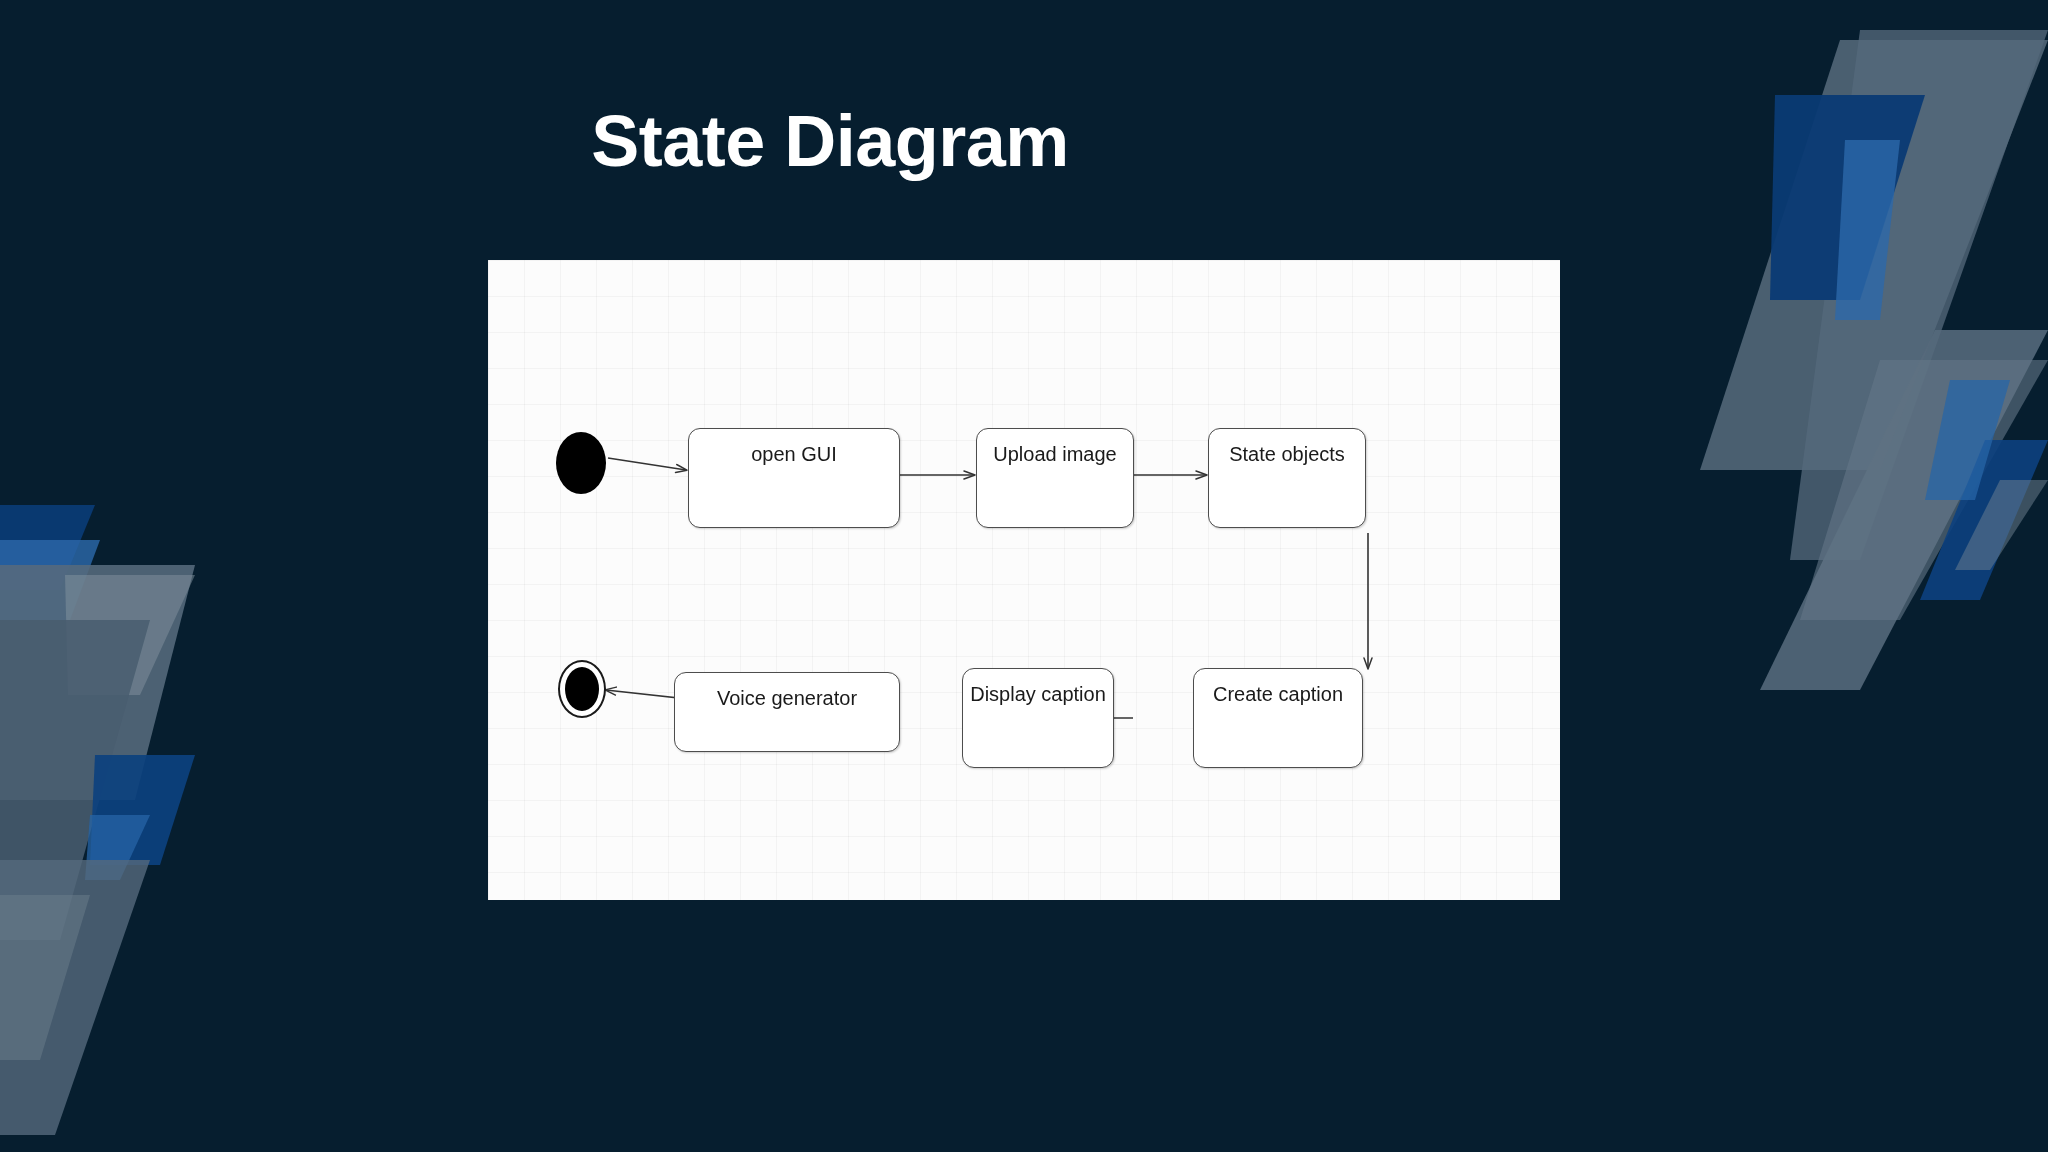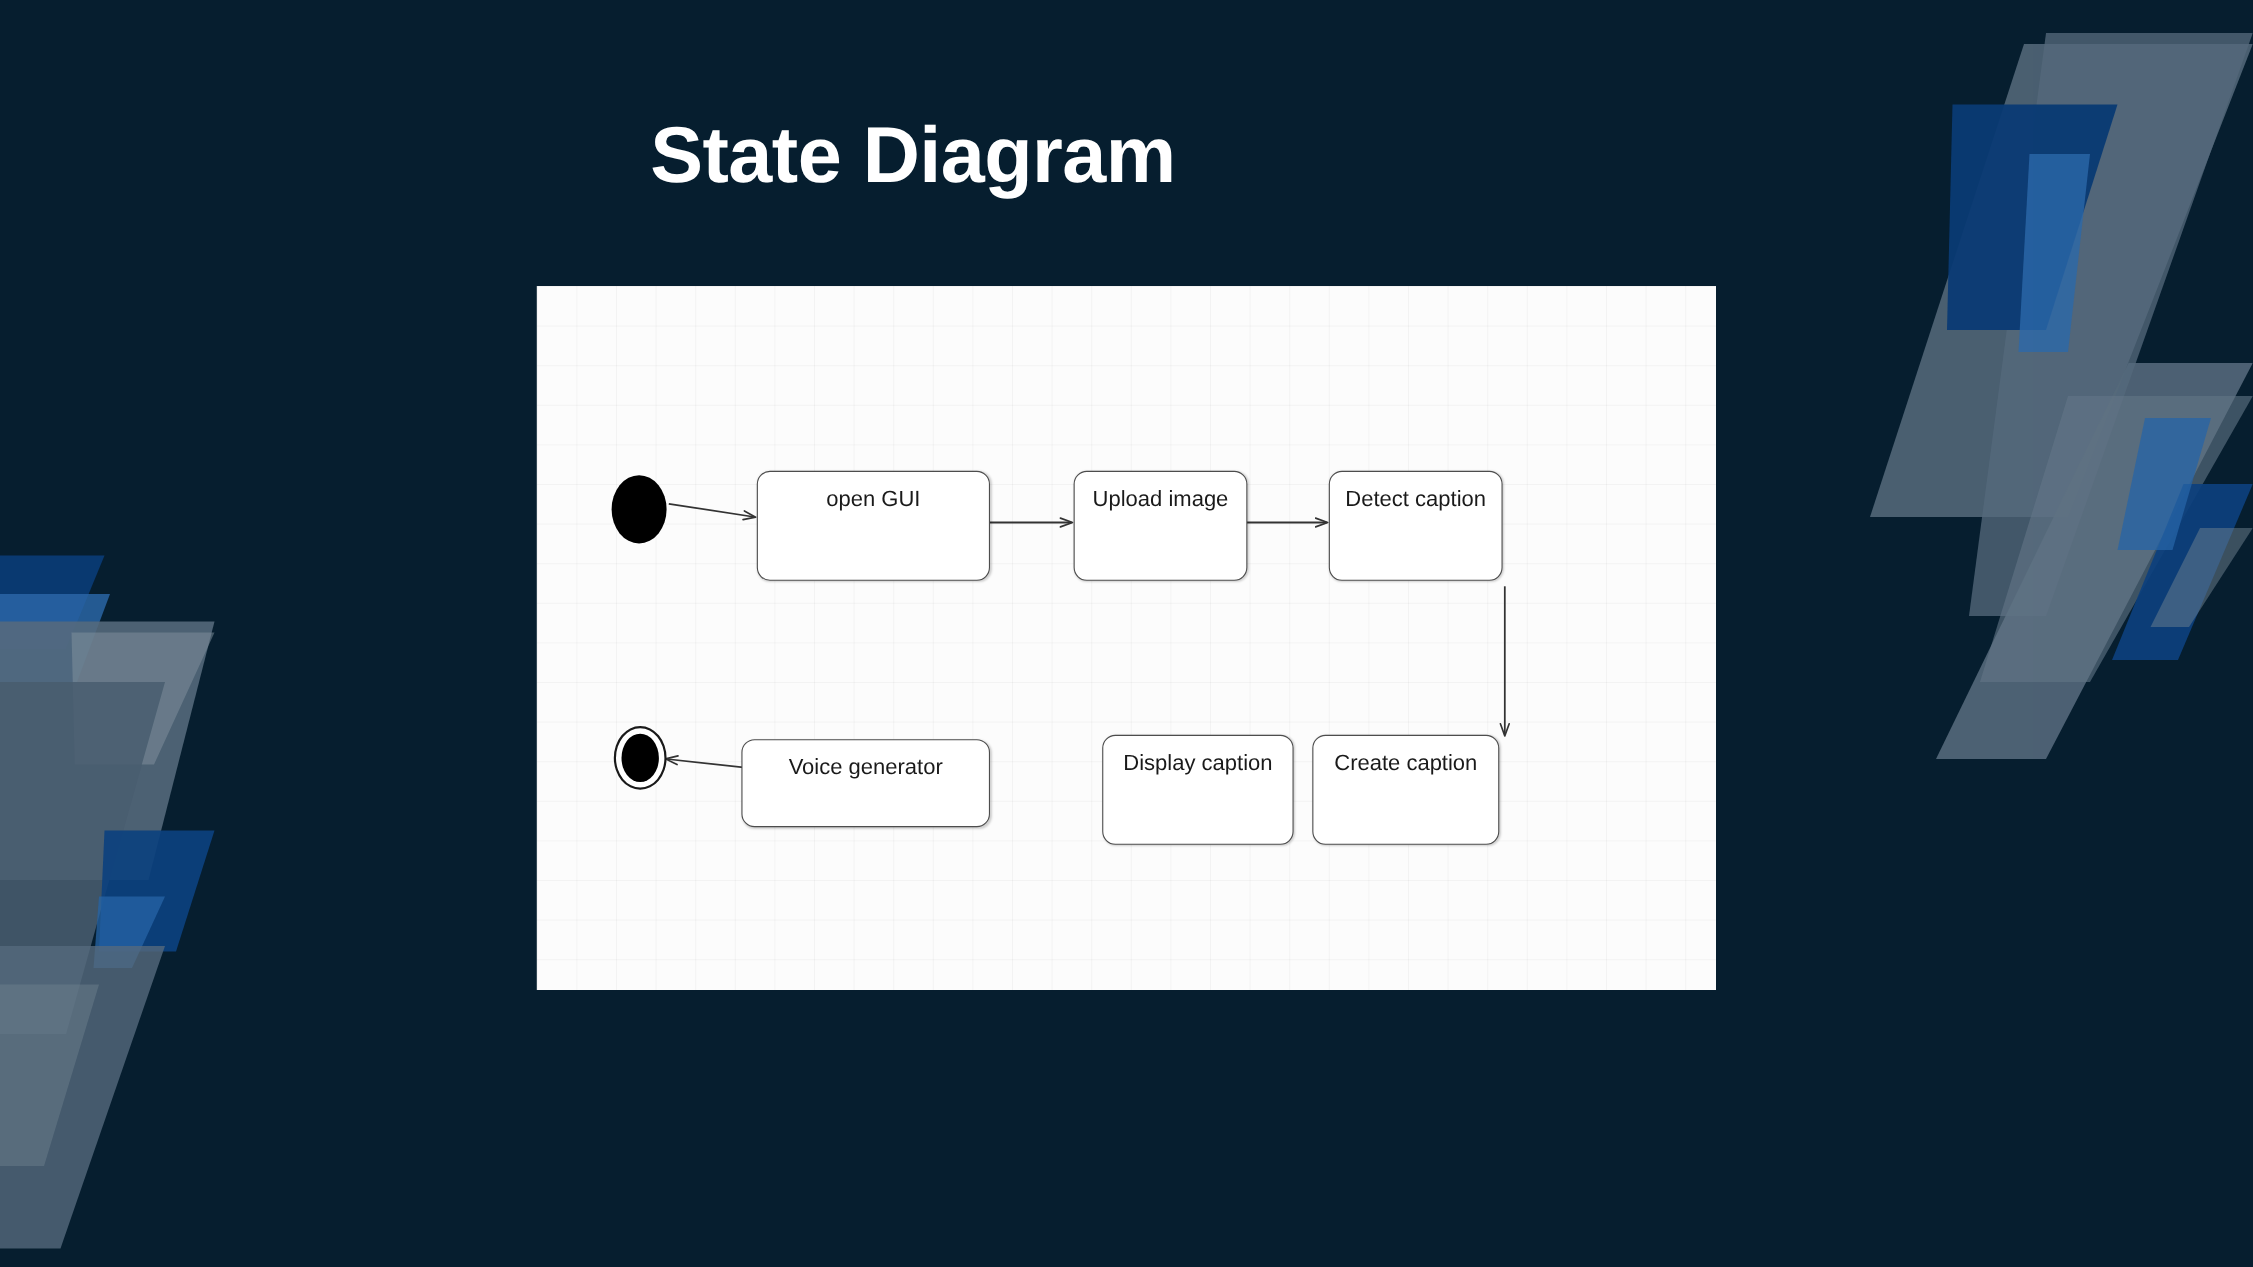--- a/index.html
+++ b/index.html
@@ -141,28 +141,28 @@
 
   <div class="state" style="left:200px; top:168px; width:212px; height:100px;">
     <span>open GUI</span>
   </div>
 
   <div class="state" style="left:488px; top:168px; width:158px; height:100px;">
     <span>Upload image</span>
   </div>
 
   <div class="state" style="left:720px; top:168px; width:158px; height:100px;">
-    <span>Detect caption</span>
+    <span>State objects</span>
   </div>
 
   <div class="state" style="left:186px; top:412px; width:226px; height:80px;">
     <span>Voice generator</span>
   </div>
 
-  <div class="state" style="left:474px; top:408px; width:174px; height:100px;margin-left:40px;">
+  <div class="state" style="left:474px; top:408px; width:152px; height:100px;">
     <span>Display caption</span>
   </div>
 
   <div class="state" style="left:705px; top:408px; width:170px; height:100px;">
     <span>Create caption</span>
   </div>
 
 </div>
 
 </body></html>

